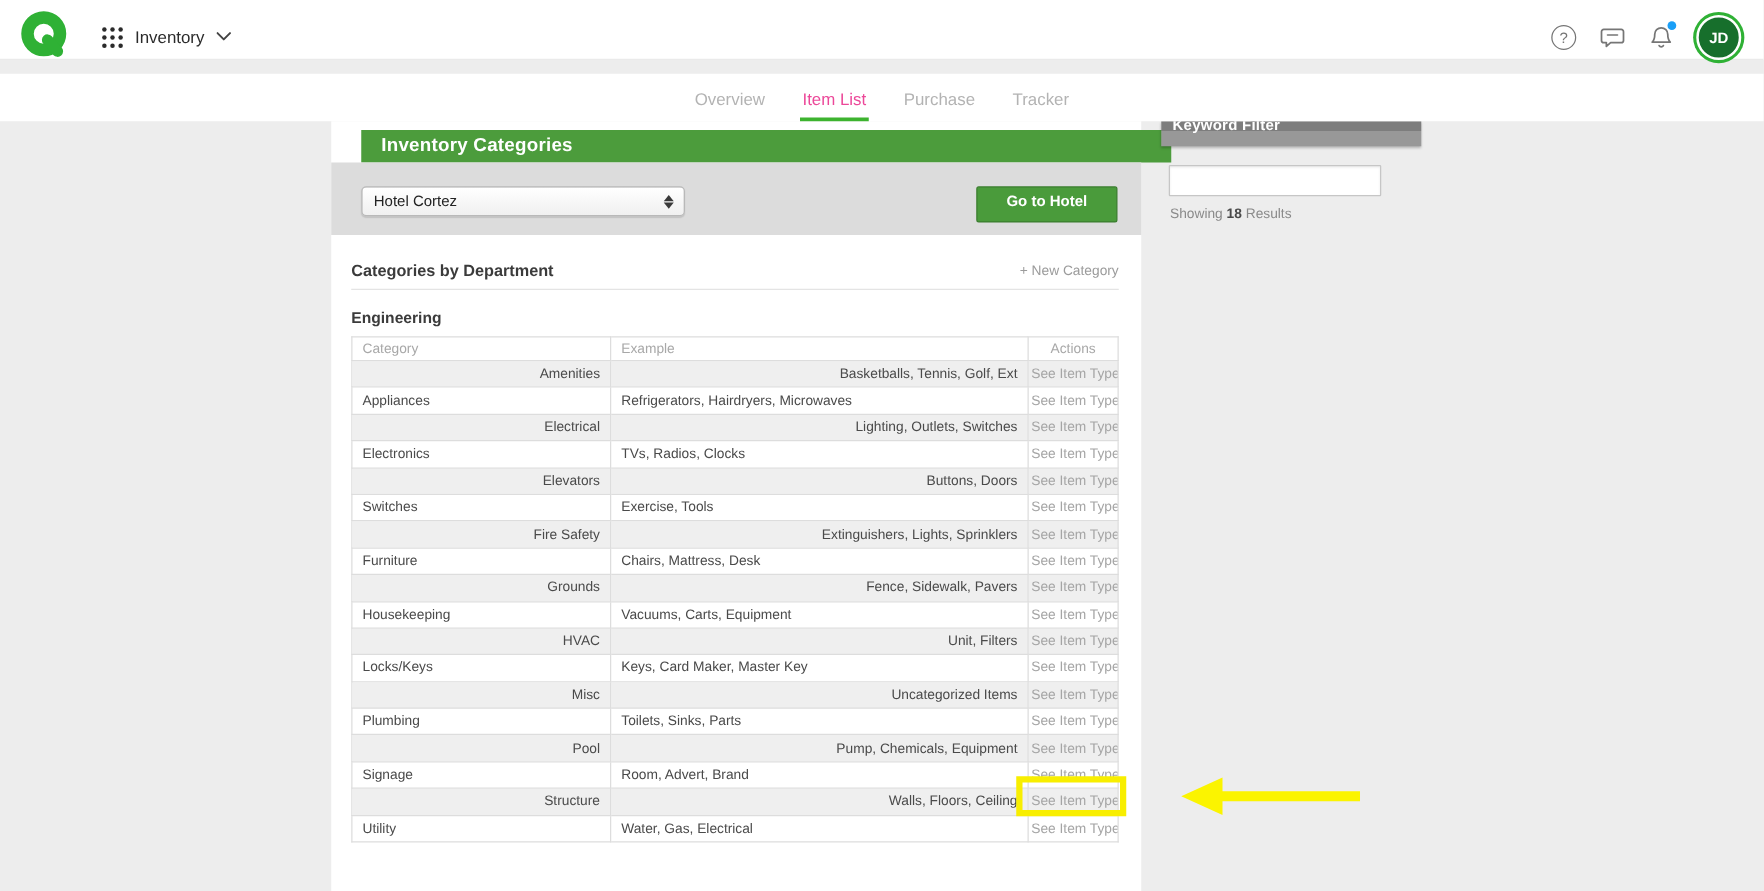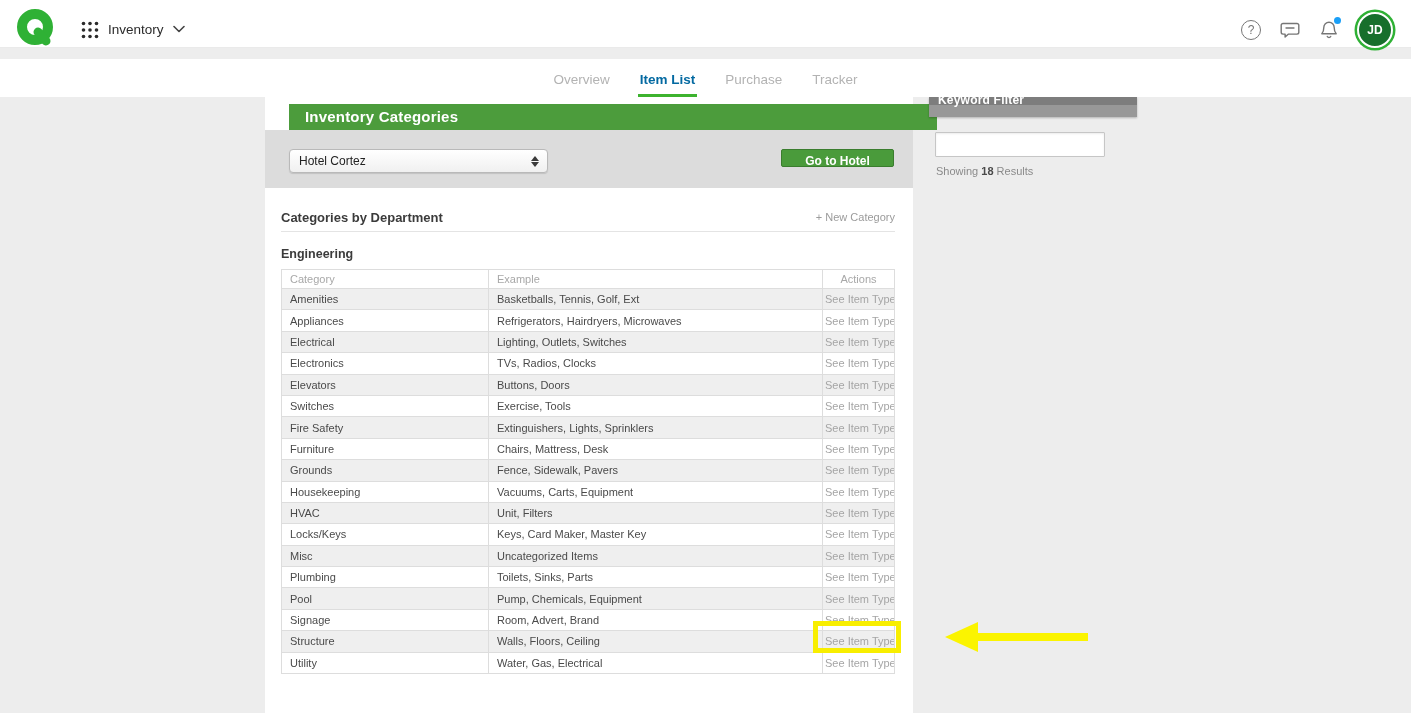--- a/index.html
+++ b/index.html
@@ -18,47 +18,47 @@
   .app-name{font-size:13.5px; color:#2b2b2b;}
   .tb-icons{position:absolute; right:18px; top:0; height:59px; display:flex; align-items:center; gap:17px;}
   .tbi{width:22px; height:22px; position:relative; cursor:pointer; color:#767676;}
   .help-circ{width:20px; height:20px; border:1.5px solid #767676; border-radius:50%; display:flex; align-items:center; justify-content:center; font-size:12px; color:#767676;}
   .notif-dot{position:absolute; right:-1px; top:-2px; width:7px; height:7px; border-radius:50%; background:#1a9ff7;}
   .avatar{width:36px; height:36px; border-radius:50%; background:#176f2c; border:2px solid #fff; box-shadow:0 0 0 2.5px var(--brand); color:#fff; font-size:12px; font-weight:bold; display:flex; align-items:center; justify-content:center; cursor:pointer;}
 
   
   .tabrow{position:absolute; left:0; top:59px; width:1411px; height:38px; background:#fff; display:flex; justify-content:center; align-items:flex-end; gap:26px; z-index:20;}
   .tab{font-size:13.5px; color:#b3b3b3; padding:0 2px 7px 2px; border-bottom:3px solid transparent; cursor:pointer;}
-  .tab.active{color:#0369a1; font-weight:bold; border-bottom-color:#3db32f;}
+  .tab.active{color:#ec4899; font-weight:normal; border-bottom-color:#3db32f;}
 
   
   .panel{position:absolute; left:265px; top:97px; width:648px; height:616px; background:#fff;}
   .panel-title{position:absolute; left:0; top:7px; width:100%; height:26px; background:var(--accent); color:#fff; font-size:15px; font-weight:bold; line-height:26px; padding-left:16px; letter-spacing:.2px;margin-left:24px;}
   .selector-bar{position:absolute; left:0; top:33px; width:100%; height:58px; background:var(--graybar);}
   .hotel-select{position:absolute; left:24px; top:19px; width:259px; height:24px; background:linear-gradient(#ffffff,#f0f0f0); border:1px solid #b9b9b9; border-radius:4px; box-shadow:0 1px 1px rgba(0,0,0,.12); display:flex; align-items:center; cursor:pointer;gap:47px;}
   .hotel-select .val{flex:1; font-size:12px; color:#222; padding-left:9px;}
   .sel-arrows{display:flex; flex-direction:column; align-items:center; gap:1px; padding-right:8px;}
   .sel-arrows i{width:0; height:0; border-left:4px solid transparent; border-right:4px solid transparent;}
   .sel-arrows i.up{border-bottom:5px solid #3a3a3a;}
   .sel-arrows i.dn{border-top:5px solid #3a3a3a;}
-  .go-btn{position:absolute; left:516px; top:19px; width:113px; height:18px; background:#4a9b3b; border:1px solid #3a7d2e; border-radius:2px; color:#fff; font-size:12px; font-weight:bold; text-align:center; line-height:23px; cursor:pointer;}
+  .go-btn{position:absolute; left:516px; top:19px; width:113px; height:29px; background:#4a9b3b; border:1px solid #3a7d2e; border-radius:2px; color:#fff; font-size:12px; font-weight:bold; text-align:center; line-height:23px; cursor:pointer;}
 
   .section-head{position:absolute; left:16px; right:18px; top:111px; height:20px;}
   .section-title{font-size:13px; font-weight:bold; color:#3b3b3b;}
   .new-cat{position:absolute; right:0; top:3px; font-size:11px; color:#9b9b9b; cursor:pointer;}
   .divider{position:absolute; left:16px; right:18px; top:134px; border-top:1px solid #e4e4e4;}
   .dept-title{position:absolute; left:16px; top:150px; font-size:12.5px; font-weight:bold; color:#3b3b3b;}
 
   
   table.cats{position:absolute; left:16px; top:172px; width:613px; border-collapse:collapse; table-layout:fixed;}
   table.cats col.c1{width:207px;} table.cats col.c2{width:334px;} table.cats col.c3{width:72px;}
   table.cats th{height:19px; border:1px solid #ddd; font-size:11px; font-weight:normal; color:#a8a8a8; text-align:left; padding:0 8px;}
   table.cats th:last-child{text-align:center; padding:0 2px;}
   table.cats td{height:21.4px; border:1px solid #ddd; font-size:11px; color:#4a4a4a; padding:0 8px; white-space:nowrap; overflow:hidden;}
-  table.cats tr.striped td{background:#efefef;}
+  table.cats tr.striped td{background:#efefef;text-align:right;}
   table.cats td.act{color:#a5a5a5; text-align:center; padding:0 2px; cursor:pointer;}
 
   
   .kf-title{position:absolute; left:929px; top:97px; width:208px; height:20px; overflow:hidden; background:linear-gradient(180deg,#7d7d7d 0,#7d7d7d 8px,#989898 8px); box-shadow:0 1px 2px rgba(0,0,0,.25);}
   .kf-title span{display:block; margin:-6px 0 0 9px; font-size:12px; font-weight:bold; color:#fff; line-height:18px; letter-spacing:.2px;}
   .kf-input{position:absolute; left:935px; top:132px; width:170px; height:25px; background:#fff; border:1px solid #c6c6c6; border-radius:1px; box-shadow:inset 0 1px 2px rgba(0,0,0,.08); font-size:12px; padding:0 6px; outline:none;}
   .kf-results{position:absolute; left:936px; top:165px; font-size:11px; color:#8a8a8a;}
   .kf-results b{color:#4a4a4a;}
 
   

